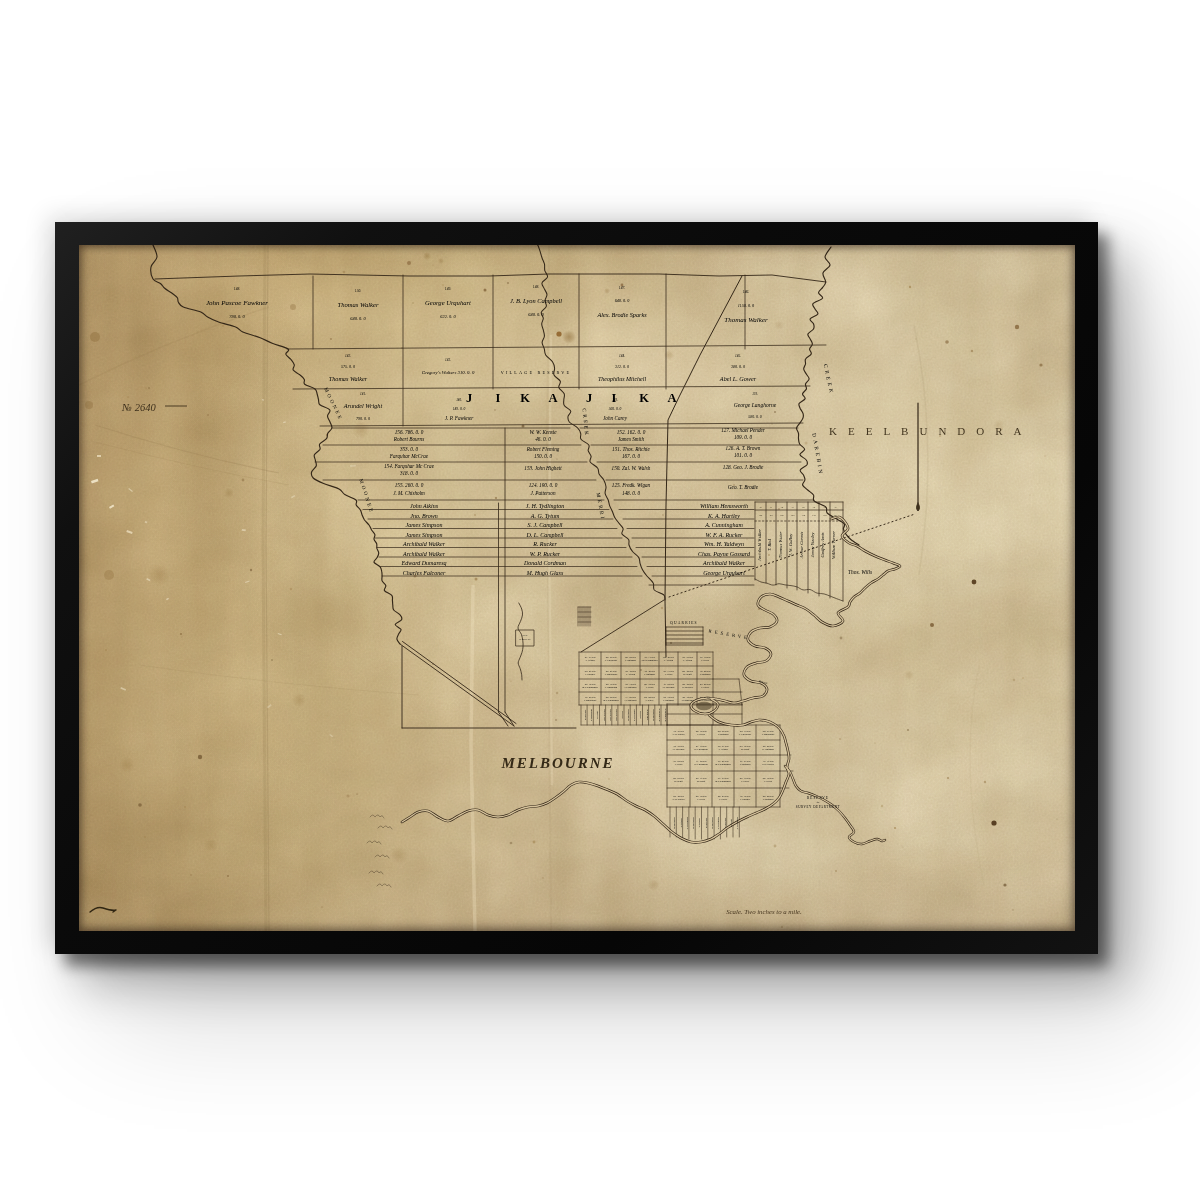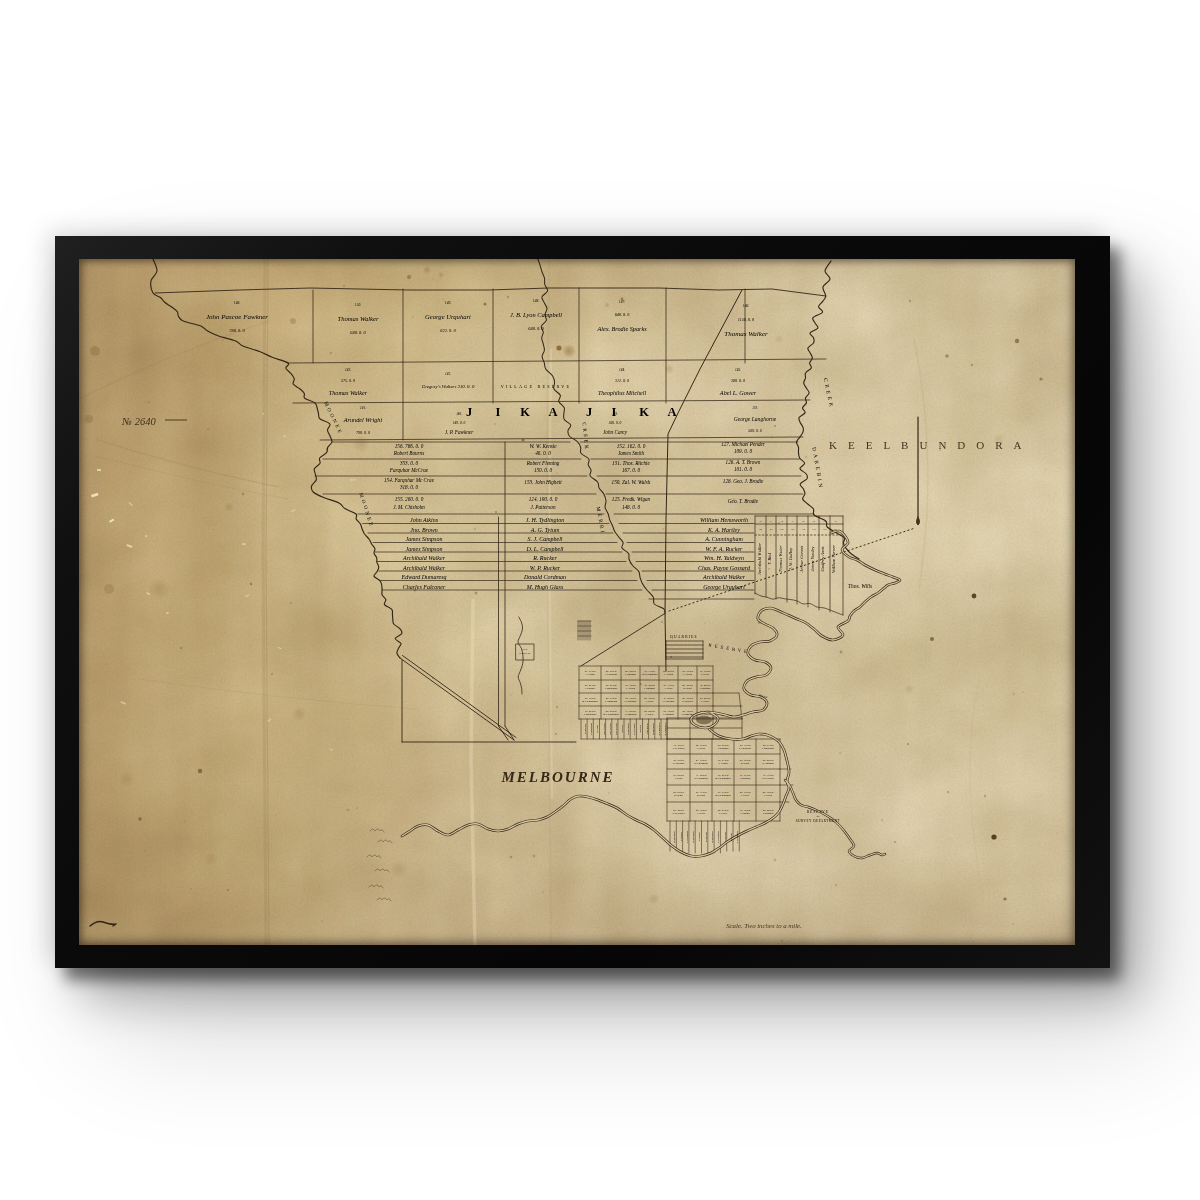--- a/index.html
+++ b/index.html
@@ -1,19 +1,19 @@
 <!DOCTYPE html>
 <html><head>
 <meta charset="utf-8">
 <style>
 html,body{margin:0;padding:0;width:1200px;height:1200px;background:#ffffff;overflow:hidden;font-family:"Liberation Sans",sans-serif;}
-#frame{position:absolute;left:55px;top:236px;width:1043px;height:732px;
+#frame{position:absolute;left:55px;top:222px;width:1043px;height:732px;
  background:linear-gradient(135deg,#202020 0%,#101010 18%,#0a0a0a 40%,#060606 72%,#121212 100%);
  box-shadow:10px 12px 14px rgba(0,0,0,0.50), 26px 30px 44px rgba(0,0,0,0.28),
-  -9px -7px 22px rgba(0,0,0,0.11), 52px 62px 115px rgba(0,0,0,0.16);padding-left:12px;}
+  -9px -7px 22px rgba(0,0,0,0.11), 52px 62px 115px rgba(0,0,0,0.16);}
 #paper{position:absolute;left:24px;top:23px;width:996px;height:686px;background:#d6c39c;}
 #paper:after{content:"";position:absolute;left:0;top:0;right:0;bottom:0;
  box-shadow:inset 0 4px 6px rgba(20,10,0,0.20), inset 0 -5px 8px rgba(20,10,0,0.24),
   inset 5px 0 7px rgba(20,10,0,0.20), inset -5px 0 8px rgba(20,10,0,0.22);}
 </style>
 </head>
 <body>
 
 <div id="frame">
 

